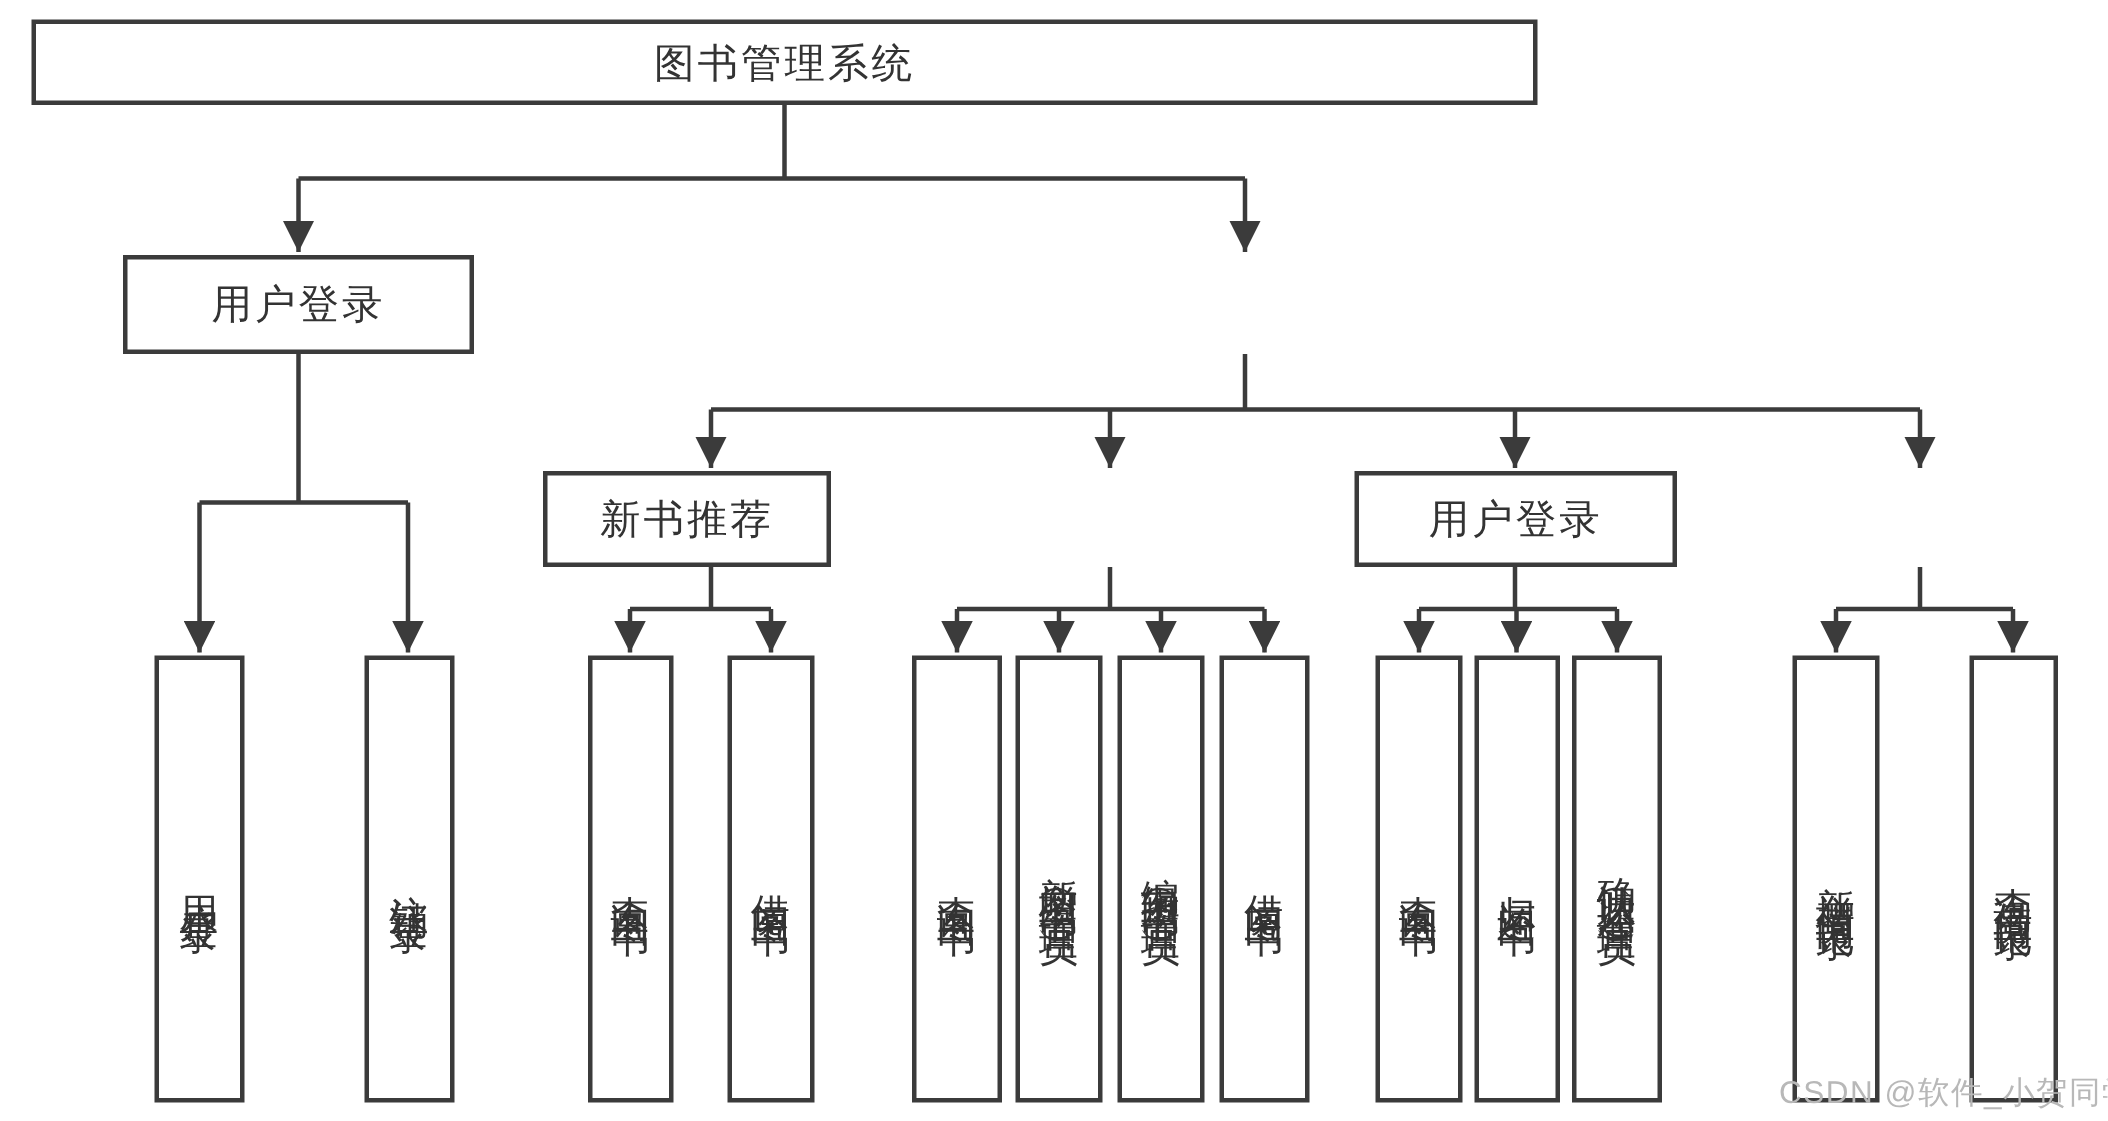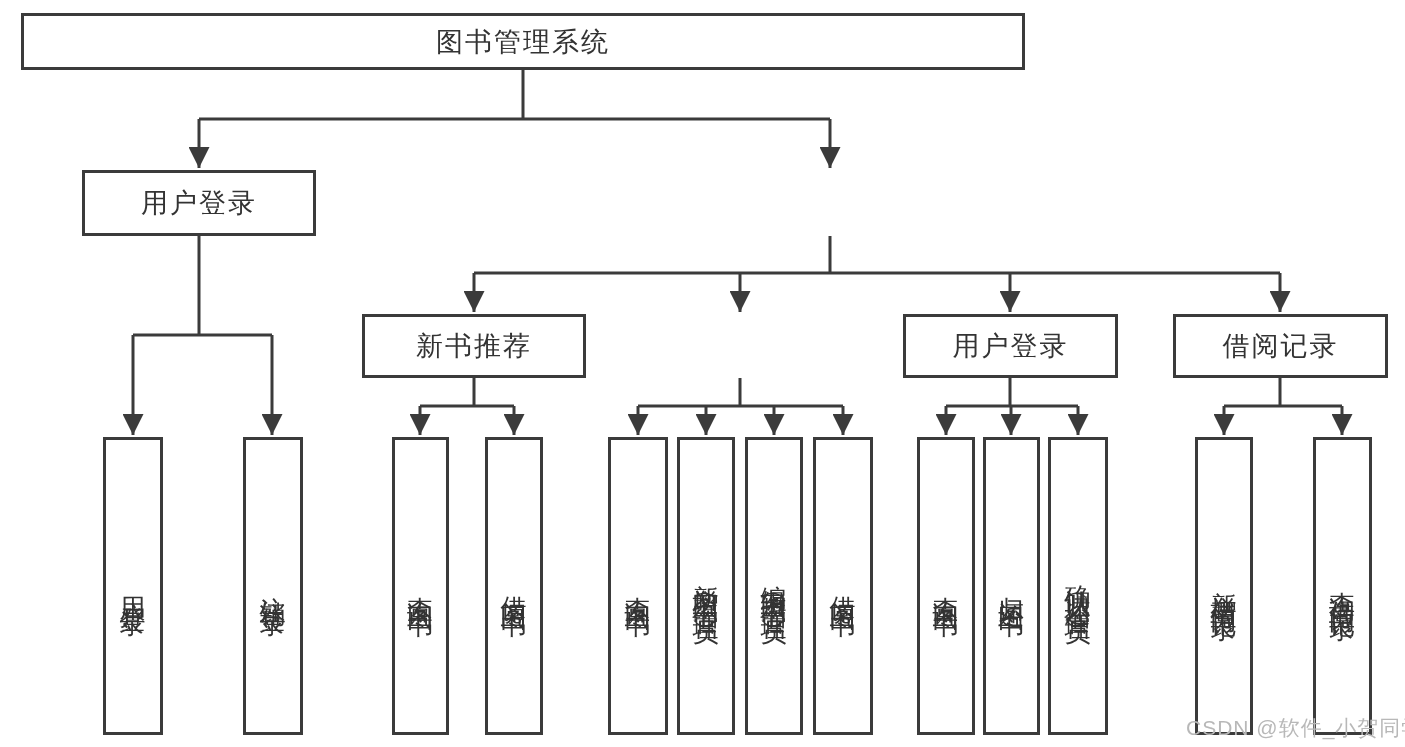--- a/index.html
+++ b/index.html
@@ -72,23 +72,22 @@
       <path d="M1280,378 V406 M1224,406 H1342"></path>
       <path d="M1224,406 V435" marker-end="url(#arrow)"></path>
       <path d="M1342,406 V435" marker-end="url(#arrow)"></path>
     </g>
   </svg>
 
   <div class="hbox" style="left:21px;top:13px;width:1004px;height:57px;">图书管理系统</div>
 
   <div class="hbox" style="left:82px;top:170px;width:234px;height:66px;">用户登录</div>
 
-  <div class="hbox" style="left:362px;top:314px;width:224px;height:64px;">新书推荐</div>
+  <div class="hbox" style="left:362px;top:314px;width:192px;height:64px;">新书推荐</div>
   <div class="hbox" style="left:903px;top:314px;width:215px;height:64px;">用户登录</div>
-  <div class="hbox" style="left:1173px;top:314px;width:215px;height:64px;">借阅记录</div>
 
   <div class="vbox" style="left:103px;top:437px;width:60px;height:298px;">
     <span>用户登录</span>
   </div>
   <div class="vbox" style="left:243px;top:437px;width:60px;height:298px;">
     <span>注销登录</span>
   </div>
 
   <div class="vbox" style="left:392px;top:437px;width:57px;height:298px;">
     <span>查询图书</span>

